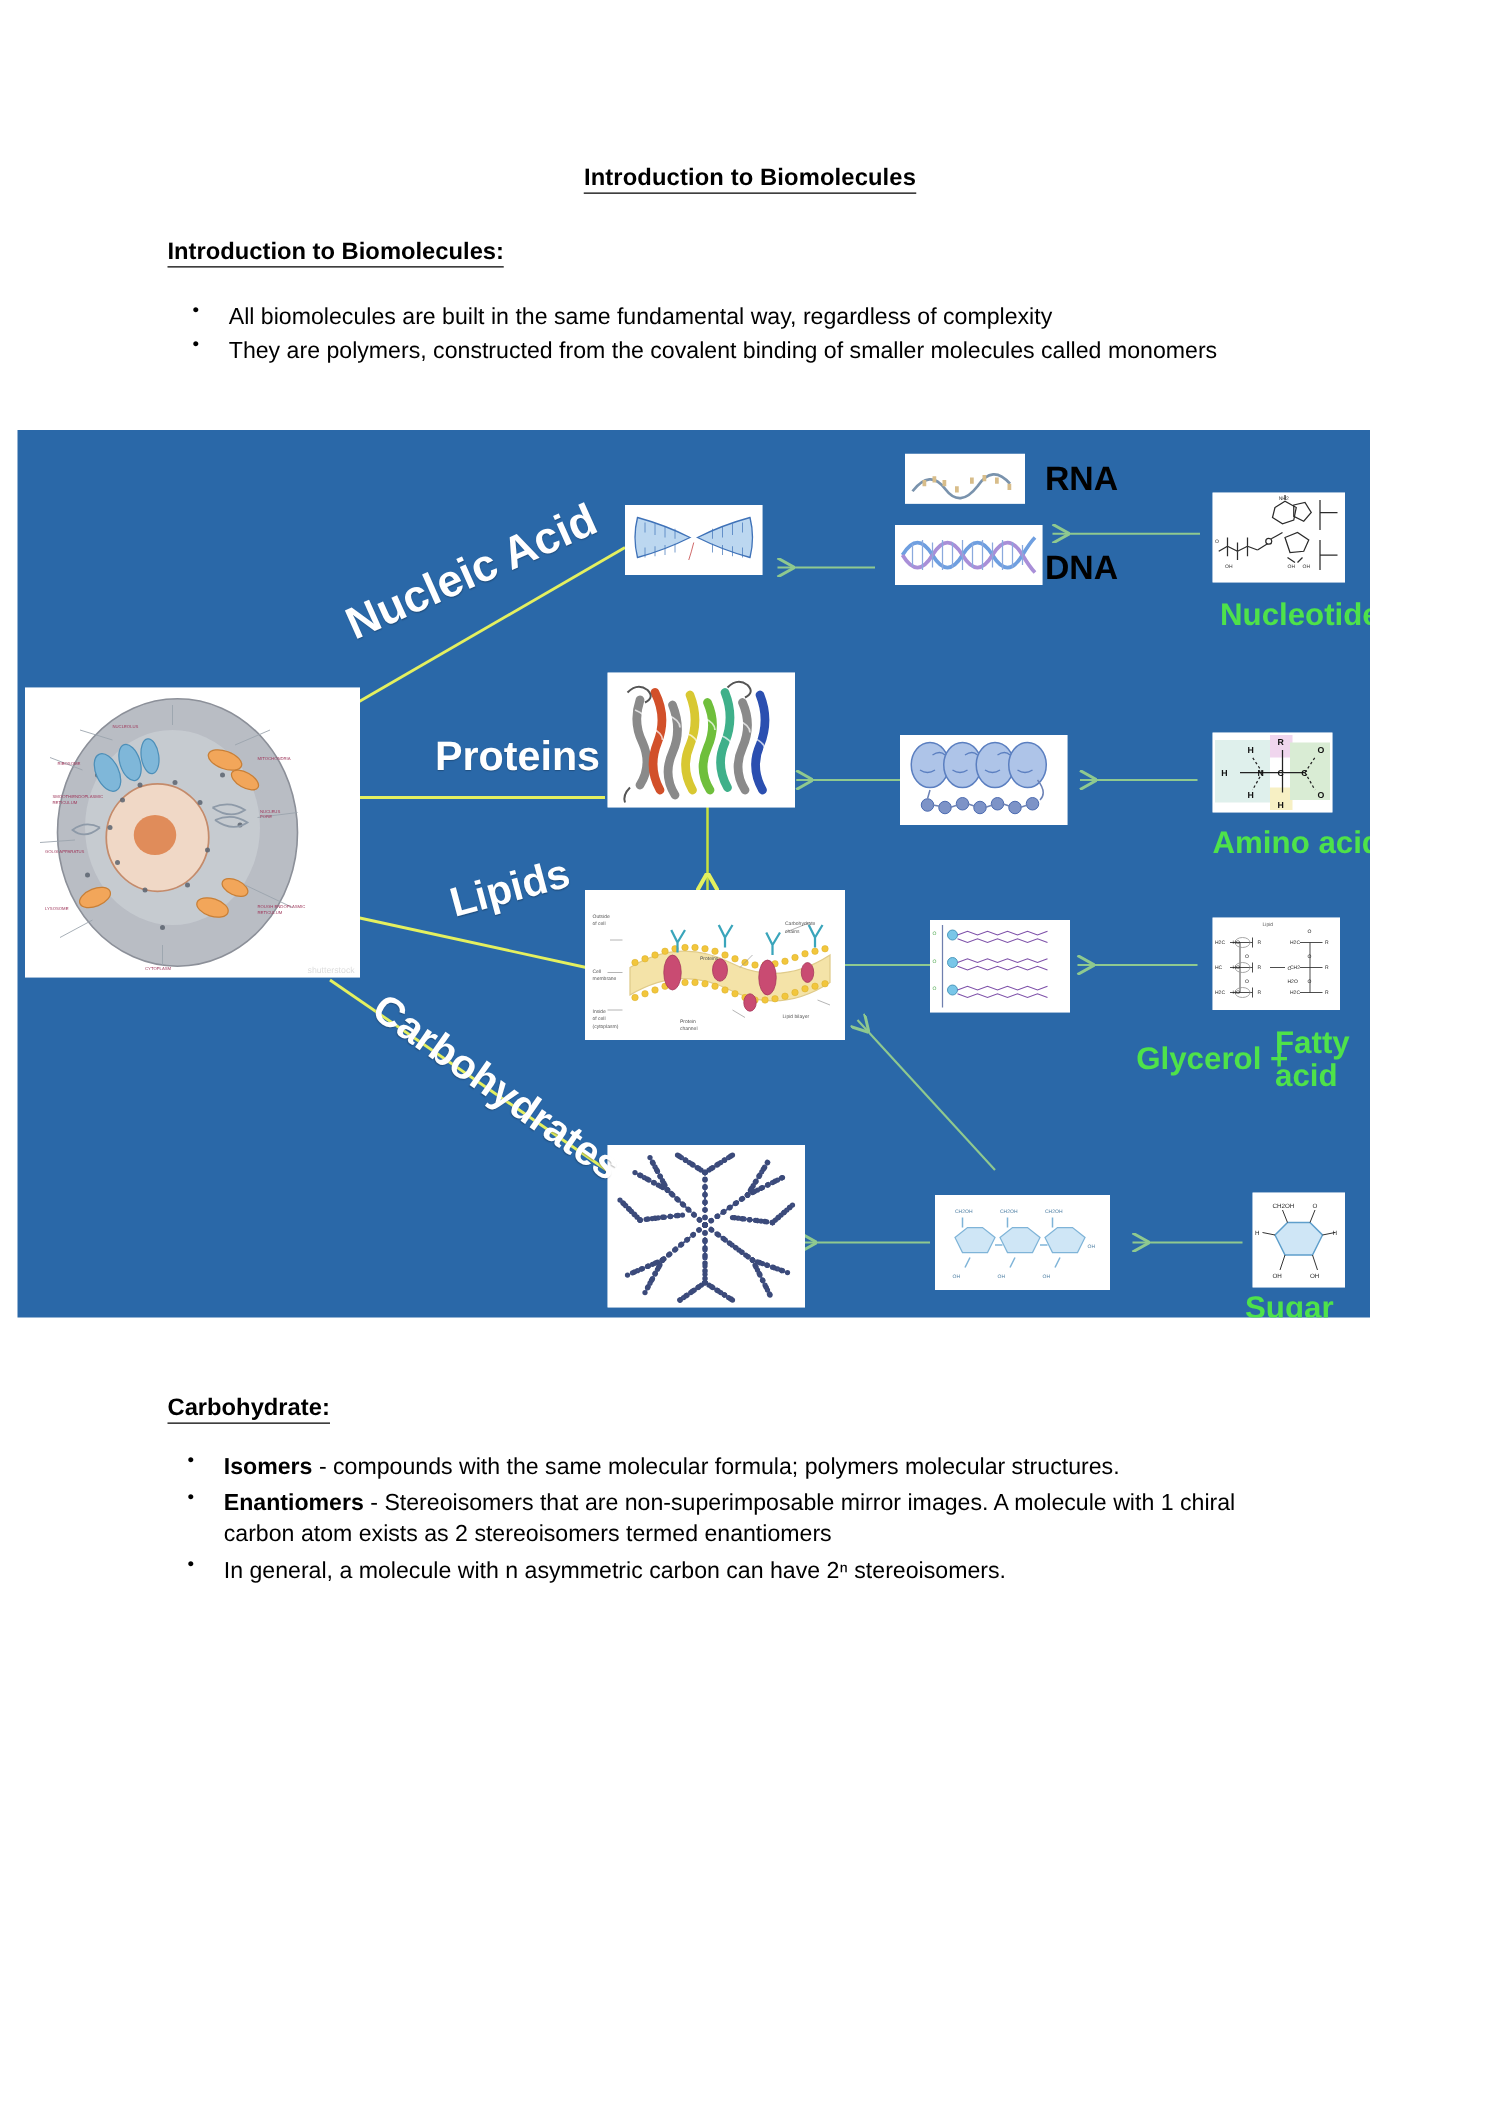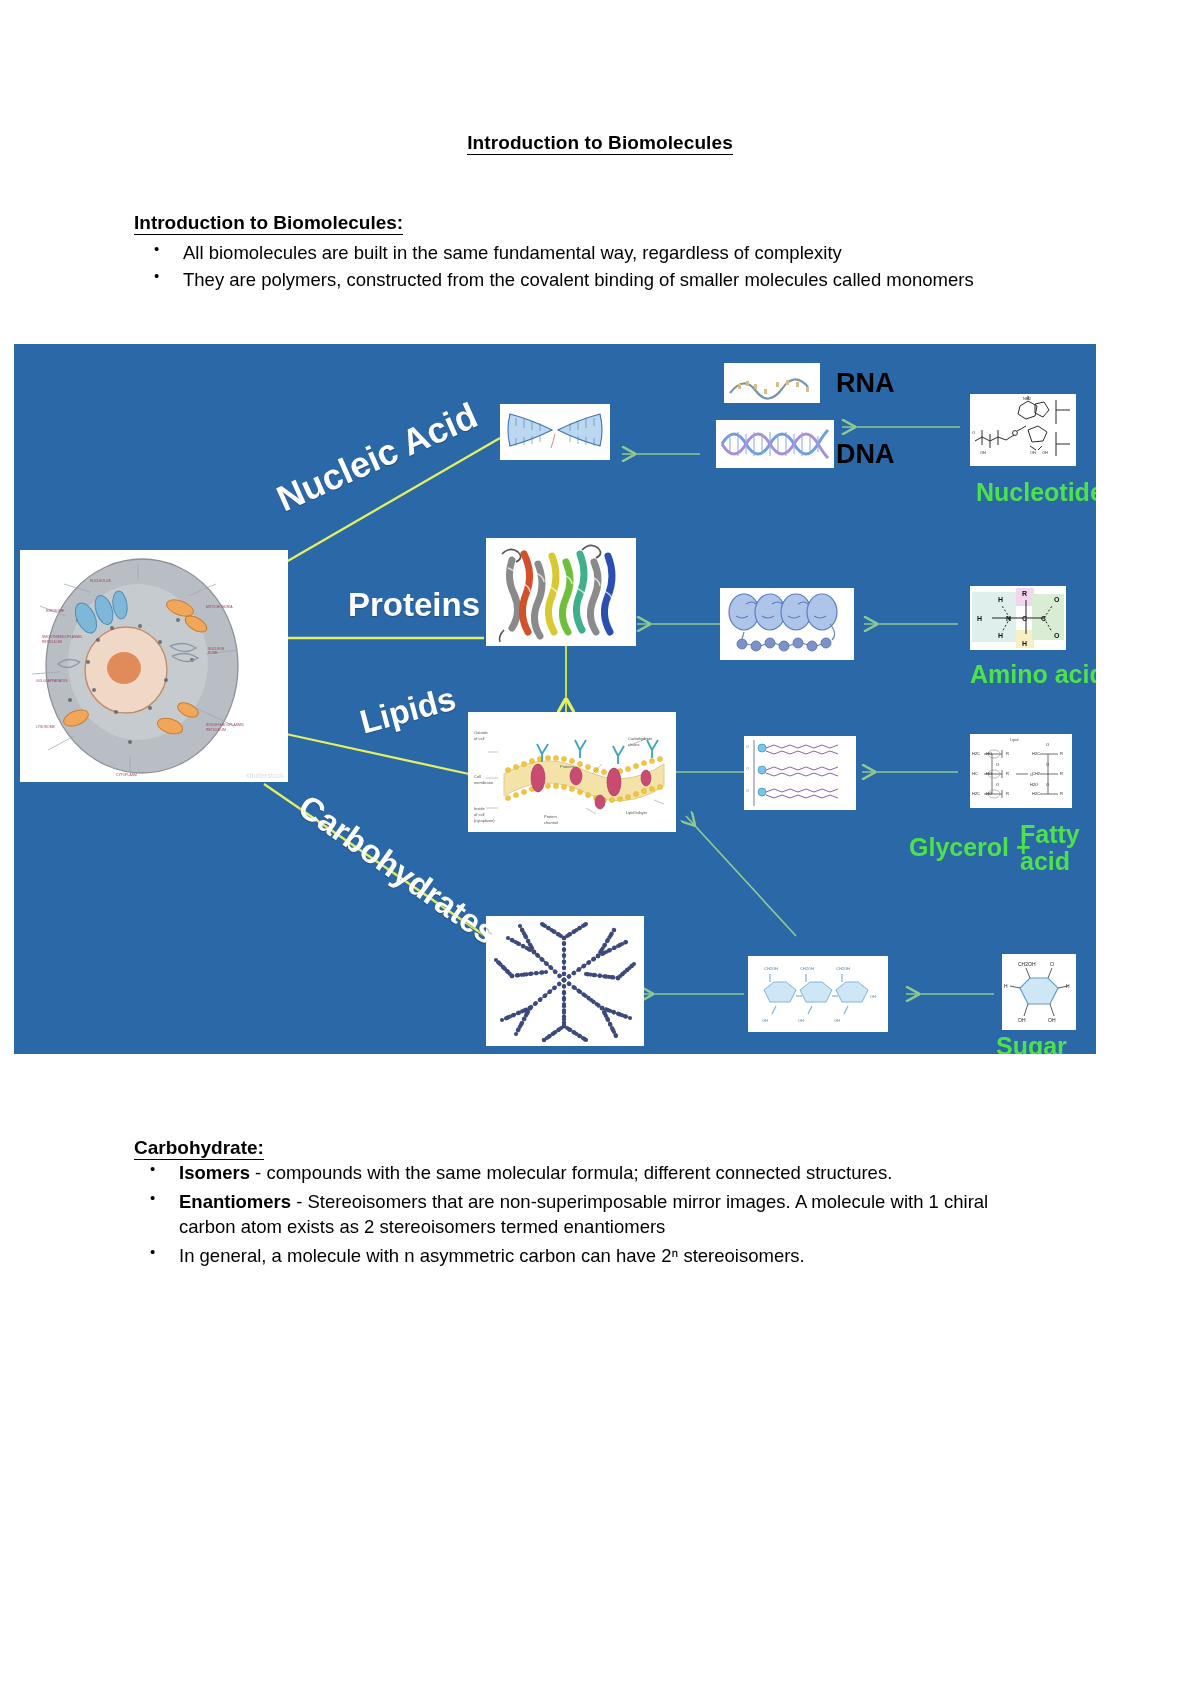--- a/index.html
+++ b/index.html
@@ -19,21 +19,21 @@
     text-align:center;
     font-family:Liberation Sans, sans-serif;
     font-size:19px;font-weight:600;
     letter-spacing:.1px;
   }
   .doc-title span{border-bottom:1.6px solid #000;padding-bottom:1px;}
 
   .sec-head{
     position:absolute;left:134px;
     font-family:"Liberation Sans", sans-serif;
-    font-size:19px;font-weight:600;margin-top:21px;
+    font-size:19px;font-weight:600;
   }
   .sec-head span{border-bottom:1.6px solid #000;padding-bottom:1px;}
   #h-intro{top:191px;}
   #h-stereo{top:1116px;}
 
   ul.bullets{
     position:absolute;
     margin:0;padding:0;list-style:none;
     font-family:"Liberation Sans", sans-serif;
     font-size:18.5px;
@@ -917,21 +917,21 @@
     </div>
 
   </div>
 
   <div class="sec-head" id="h-stereo">
     <span>Carbohydrate:</span>
   </div>
 
   <ul class="bullets" id="list-stereo">
     <li>
-      <span class="b">Isomers</span><span> - compounds with the same molecular formula; different connected structures.</span>
+      <span class="b">Isomers</span><span> - compounds with the same molecular formula; polymers molecular structures.</span>
     </li>
     <li>
       <span class="b">Enantiomers</span><span> - Stereoisomers that are non-superimposable mirror images. A molecule with 1 chiral carbon atom exists as 2 stereoisomers termed enantiomers</span>
     </li>
     <li>
       <span class="b"></span><span>In general, a molecule with n asymmetric carbon can have 2ⁿ stereoisomers.</span>
     </li>
   </ul>
 
 </div>

